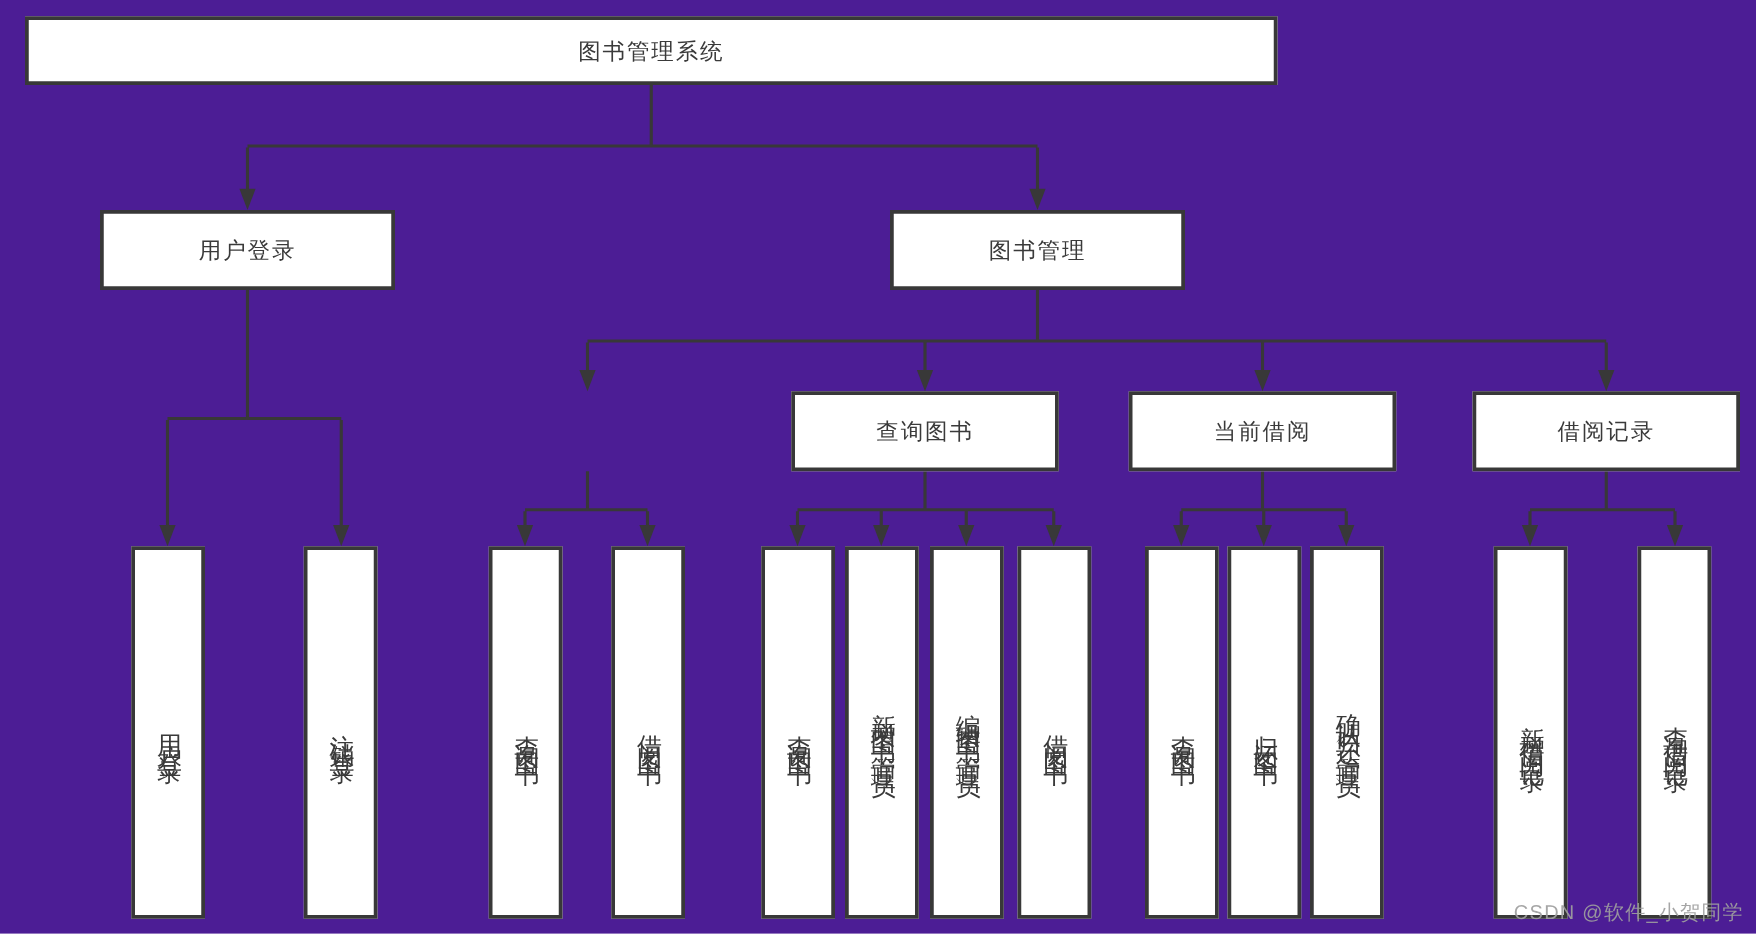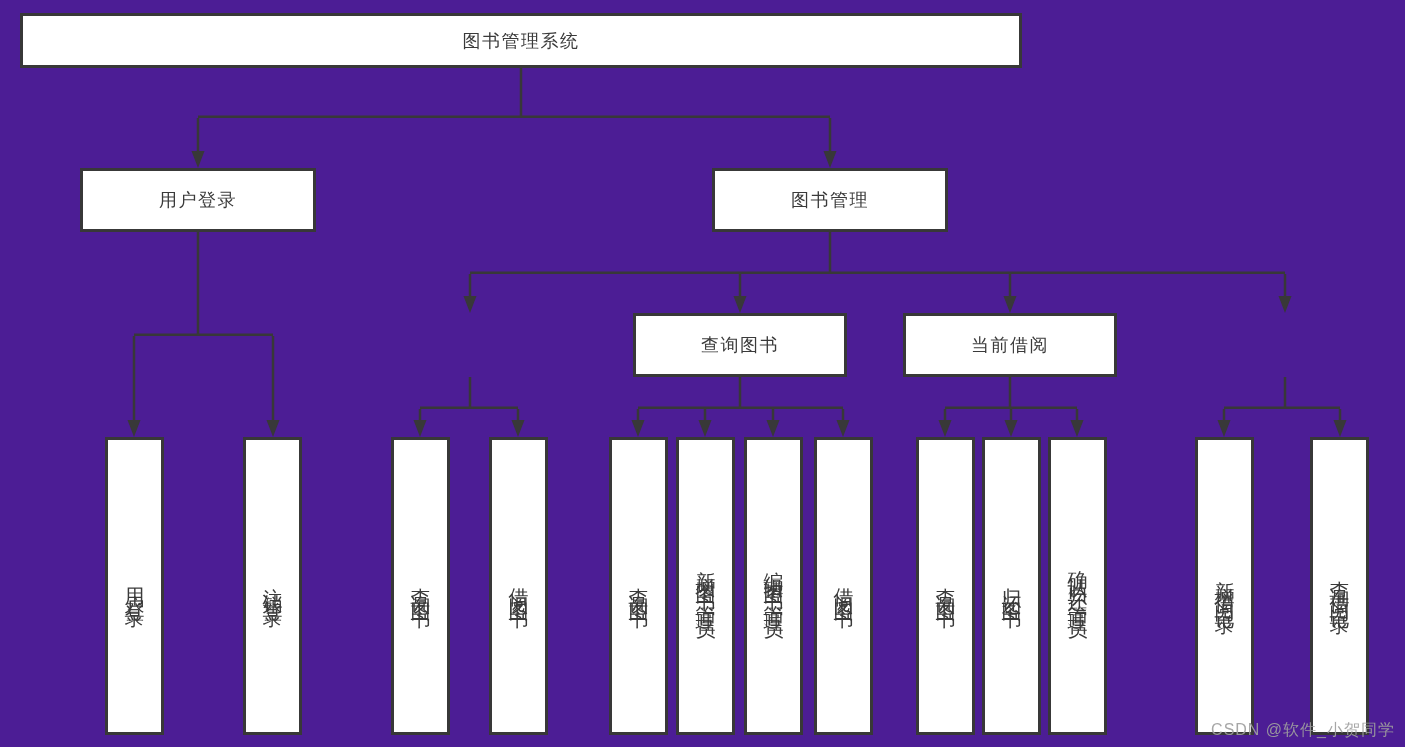--- a/index.html
+++ b/index.html
@@ -123,20 +123,23 @@
   <div class="box h" data-name="node-book-mgmt">
     <span data-name="node-book-mgmt-label">图书管理</span>
   </div>
 
   <div class="box h" data-name="node-book-borrow">
     <span data-name="node-book-borrow-label">查询图书</span>
   </div>
   <div class="box h" data-name="node-current-borrow">
     <span data-name="node-current-borrow-label">当前借阅</span>
   </div>
+  <div class="box h" data-name="node-borrow-records">
+    <span data-name="node-borrow-records-label">借阅记录</span>
+  </div>
 
   <div class="box v leaf" data-name="leaf-user-login">
     <span data-name="leaf-user-login-label">用户登录</span>
   </div>
   <div class="box v leaf" data-name="leaf-logout">
     <span data-name="leaf-logout-label">注销登录</span>
   </div>
 
   <div class="box v leaf" data-name="leaf-query-books-rec">
     <span data-name="leaf-query-books-rec-label">查询图书</span>

